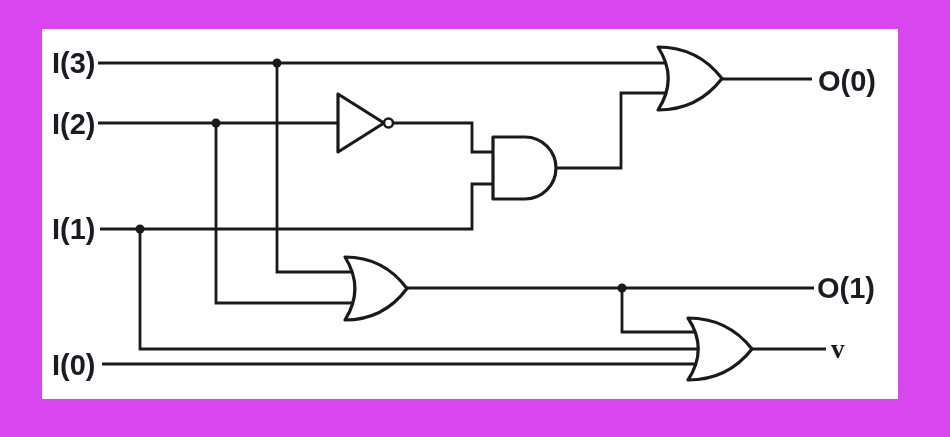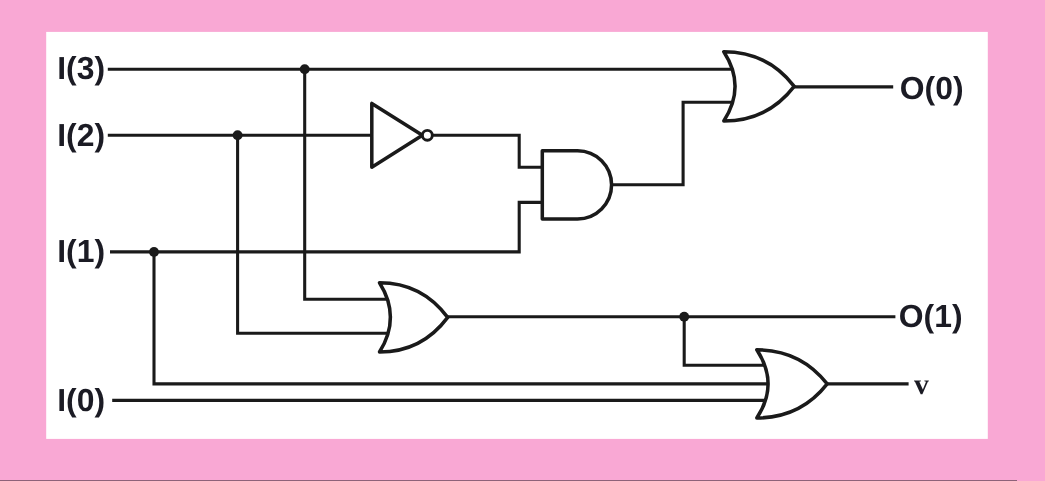--- a/index.html
+++ b/index.html
@@ -4,21 +4,21 @@
 <style>
   html, body {
     margin: 0;
     padding: 0;
     background: #000000;
   }
   .stage {
     position: relative;
     width: 950px;
     height: 437px;
-    background: #f9a8d4;
+    background: #d946ef;
     overflow: hidden;
     font-family: "Liberation Sans", sans-serif;
   }
   .stage svg {
     position: absolute;
     left: 0;
     top: 0;
     width: 950px;
     height: 437px;
     display: block;

